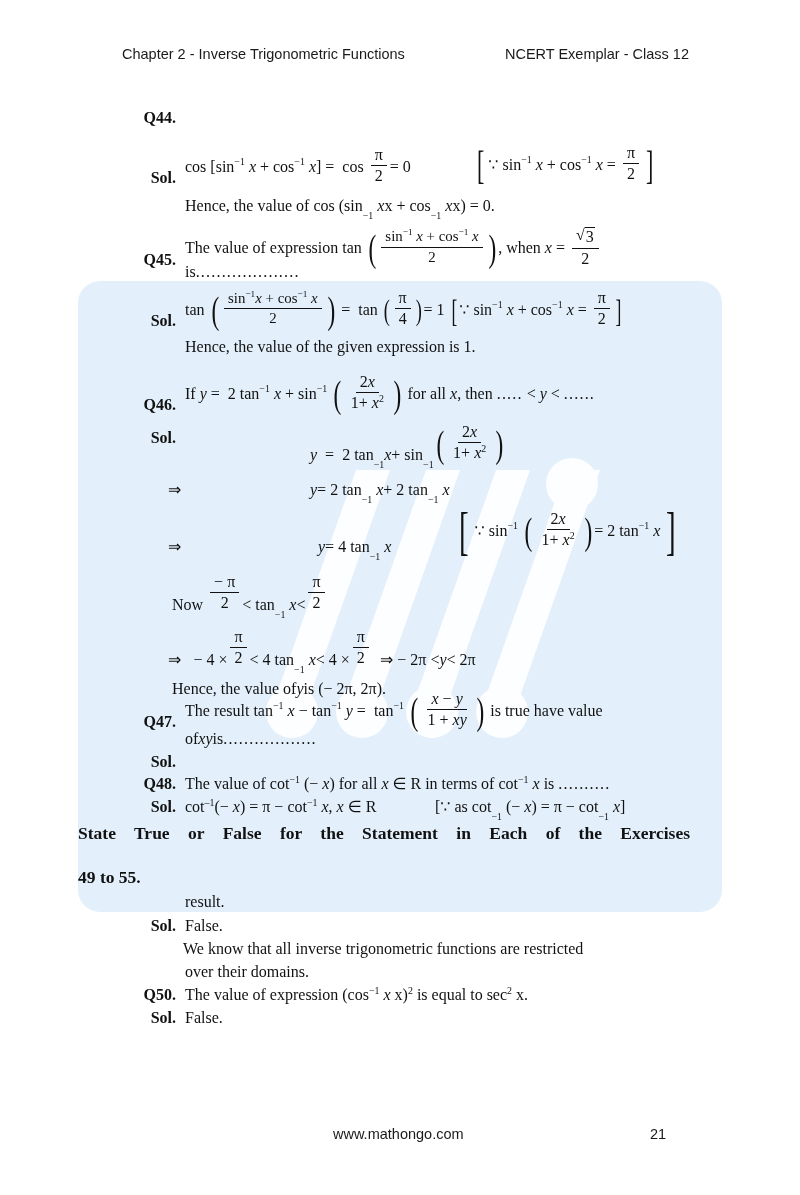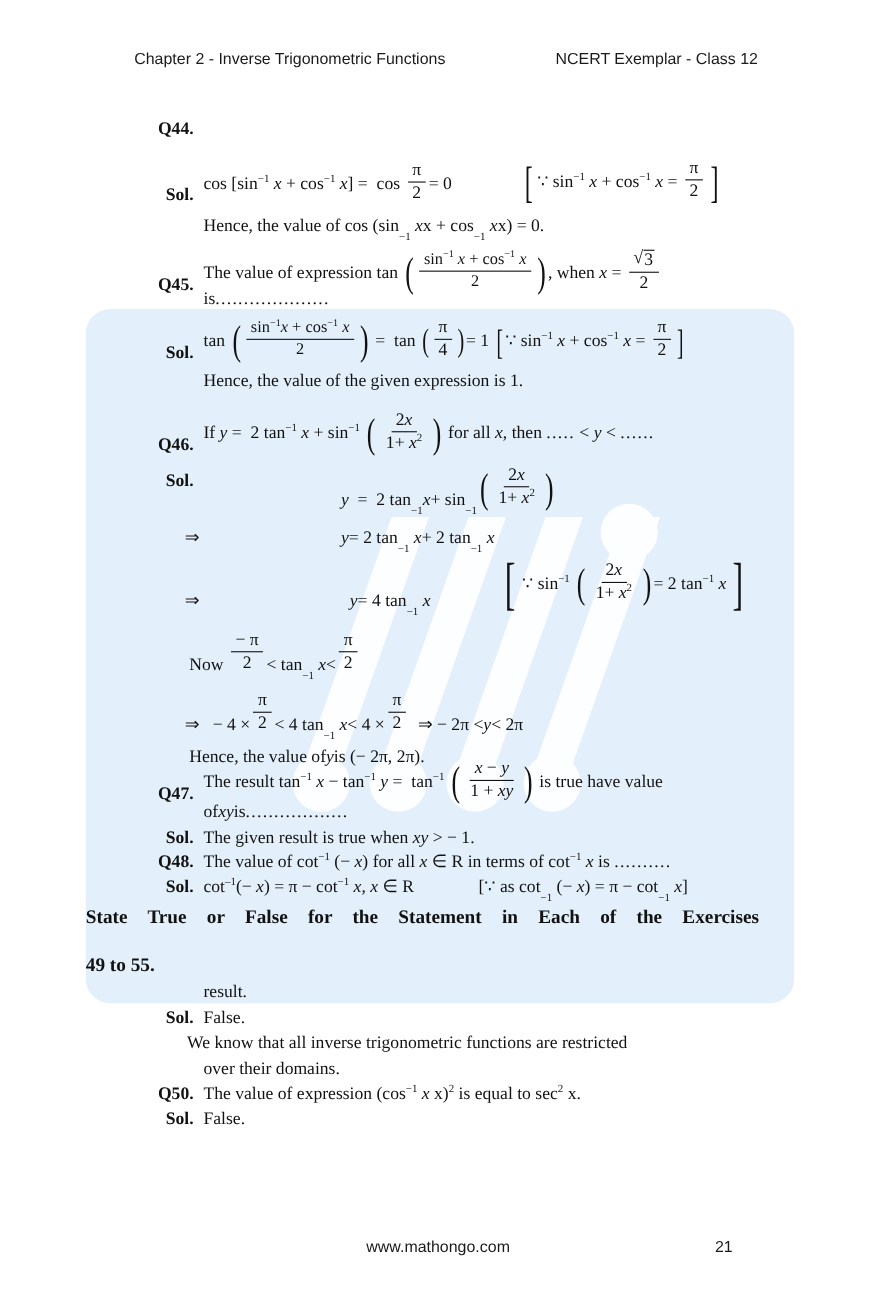--- a/index.html
+++ b/index.html
@@ -357,23 +357,20 @@
 
     <div class="row" style="left:185px;top:729px;">
       <span>of </span>
         <span class="m">xy</span>
         <span> is </span>
         <span class="dots">..................</span>
     </div>
 
     <div class="row" style="left:118px;top:752px;">
       <span class="tag s">Sol.</span>
-      <span class="txt">
-        <span>The given result is true when </span><span class="m">xy</span><span> &gt; − 1.</span>
-      </span>
     </div>
 
     <div class="row" style="left:118px;top:774px;">
       <span class="tag q">Q48.</span>
       <span class="txt">
         <span>The value of cot</span><sup>−1</sup><span> (− </span><span class="m">x</span><span>) for all </span><span class="m">x</span><span> ∈ R in terms of cot</span><sup>−1</sup>&nbsp;<span class="m">x</span><span> is </span><span class="dots">..........</span>
       </span>
     </div>
 
     <div class="row" style="left:118px;top:797px;">
@@ -391,21 +388,21 @@
       <span class="l1">State  True  or  False  for  the  Statement  in  Each  of  the  Exercises</span>
       <span>49 to 55.</span>
     </div>
 
     <div class="row" style="left:185px;top:892px;">result.</div>
 
     <div class="row" style="left:118px;top:916px;">
       <span class="tag s">Sol.</span>
       <span class="txt">False.</span>
     </div>
-    <div class="row" style="left:170px;top:939px;">We know that all inverse trigonometric functions are restricted</div>
+    <div class="row" style="left:183px;top:939px;">We know that all inverse trigonometric functions are restricted</div>
     <div class="row" style="left:185px;top:962px;">over their domains.</div>
 
     <div class="row" style="left:118px;top:985px;">
       <span class="tag q">Q50.</span>
       <span class="txt">
         <span>The value of expression (cos</span><sup>−1</sup>&nbsp;<span class="m">x</span><span> x)</span><sup>2</sup><span> is equal to sec</span><sup>2</sup><span> x.</span>
       </span>
     </div>
 
     <div class="row" style="left:118px;top:1008px;">

